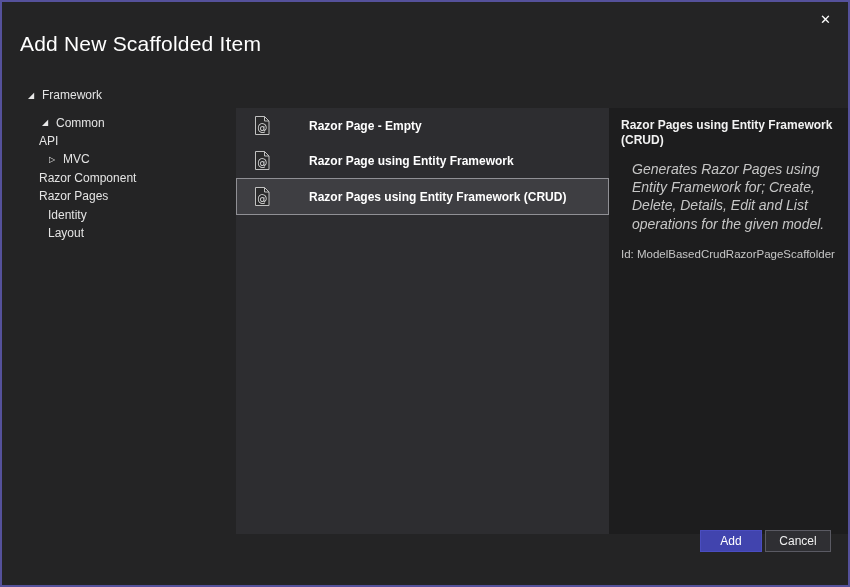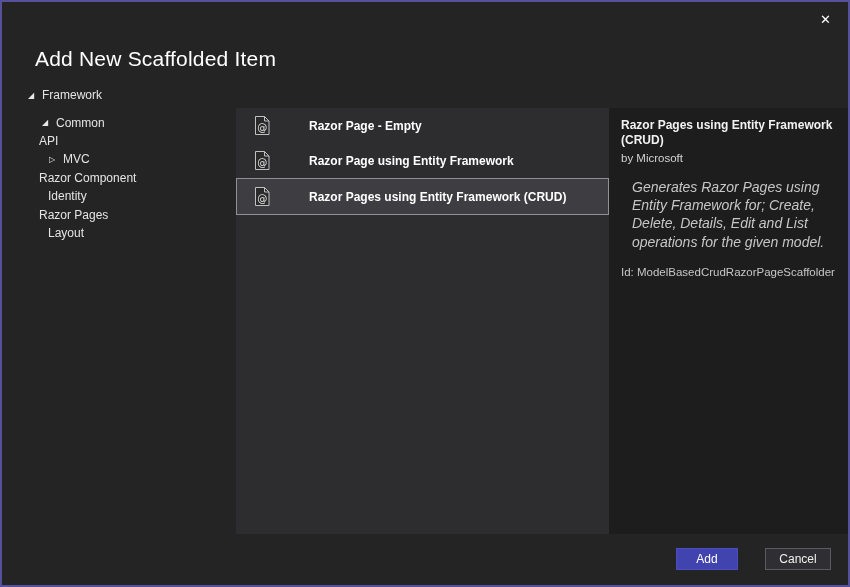--- a/index.html
+++ b/index.html
@@ -14,21 +14,21 @@
     overflow:hidden;
   }
   
   .close-btn{
     position:absolute;top:8px;right:12px;
     background:transparent;border:none;color:#ffffff;
     font-size:13px;line-height:18px;width:22px;height:20px;
     cursor:pointer;font-family:"Liberation Sans", sans-serif;
   }
   .dlg-title{
-    position:absolute;left:18px;top:30px;margin:15px;
+    position:absolute;left:18px;top:30px;margin:0;
     font-size:21px;font-weight:400;color:#ffffff;letter-spacing:.2px;
   }
   
   .tree{
     position:absolute;left:0;top:84px;width:234px;bottom:55px;
     font-size:12px;color:#e4e4e4;
   }
   .tree-row{
     height:18.4px;display:flex;align-items:center;cursor:default;
     white-space:nowrap;
@@ -64,21 +64,21 @@
   .details{
     position:absolute;left:607px;top:106px;right:0;height:426px;
     background:#1d1d1e;padding:10px 12px;line-height:1.3;
   }
   .d-title{font-size:12px;font-weight:700;color:#f2f2f2;line-height:1.25;margin:0 0 3px 0;}
   .d-line{font-size:11.5px;color:#d2d2d2;margin:0;}
   .d-desc{font-size:14px;color:#c6c6c6;margin:12px 0 0 11px;font-style:italic;}
   .d-id{font-size:11.5px;color:#c6c6c6;margin:14px 0 0 0;white-space:nowrap;}
   
   .footer{
-    position:absolute;right:17px;bottom:15px;display:flex;gap:27px;
+    position:absolute;right:17px;bottom:33px;display:flex;gap:3px;
   }
   .btn{
     height:22px;font-size:12px;font-family:"Liberation Sans", sans-serif;
     border:1px solid transparent;cursor:pointer;padding:0 6px;
   }
   .btn-add{width:62px;background:#4144ae;border-color:#4a4dc0;color:#ffffff;}
   .btn-cancel{width:66px;background:#2f2f33;border-color:#5a5a63;color:#f0f0f0;}
 </style>
 </head>
 <body>
@@ -100,25 +100,25 @@
     <div class="tree-row ind-2">
       <span>API</span>
     </div>
     <div class="tree-row ind-2g">
       <span class="glyph">▷</span>
       <span>MVC</span>
     </div>
     <div class="tree-row ind-2">
       <span>Razor Component</span>
     </div>
+    <div class="tree-row ind-2">
+      <span>Razor Pages</span>
+    </div>
     <div class="tree-row ind-1b">
       <span>Identity</span>
-    </div>
-    <div class="tree-row ind-2">
-      <span>Razor Pages</span>
     </div>
     <div class="tree-row ind-1b">
       <span>Layout</span>
     </div>
   </div>
 
   <div class="list">
 
     <div class="list-item">
       <span class="page-icon">
@@ -150,21 +150,20 @@
           <text x="8.2" y="16" font-size="10" fill="#e6e6e6" text-anchor="middle" font-family="DejaVu Sans, sans-serif">@</text>
         </svg>
       </span>
       <span class="label">Razor Pages using Entity Framework (CRUD)</span>
     </div>
 
   </div>
 
   <div class="details">
     <p class="d-title">Razor Pages using Entity Framework (CRUD)</p>
-    <p class="d-line">by Microsoft</p>
     <p class="d-desc">Generates Razor Pages using Entity Framework for; Create, Delete, Details, Edit and List operations for the given model.</p>
     <p class="d-id">Id: ModelBasedCrudRazorPageScaffolder</p>
   </div>
 
   <div class="footer">
     <button class="btn btn-add">Add</button>
     <button class="btn btn-cancel">Cancel</button>
   </div>
 
 </div>

